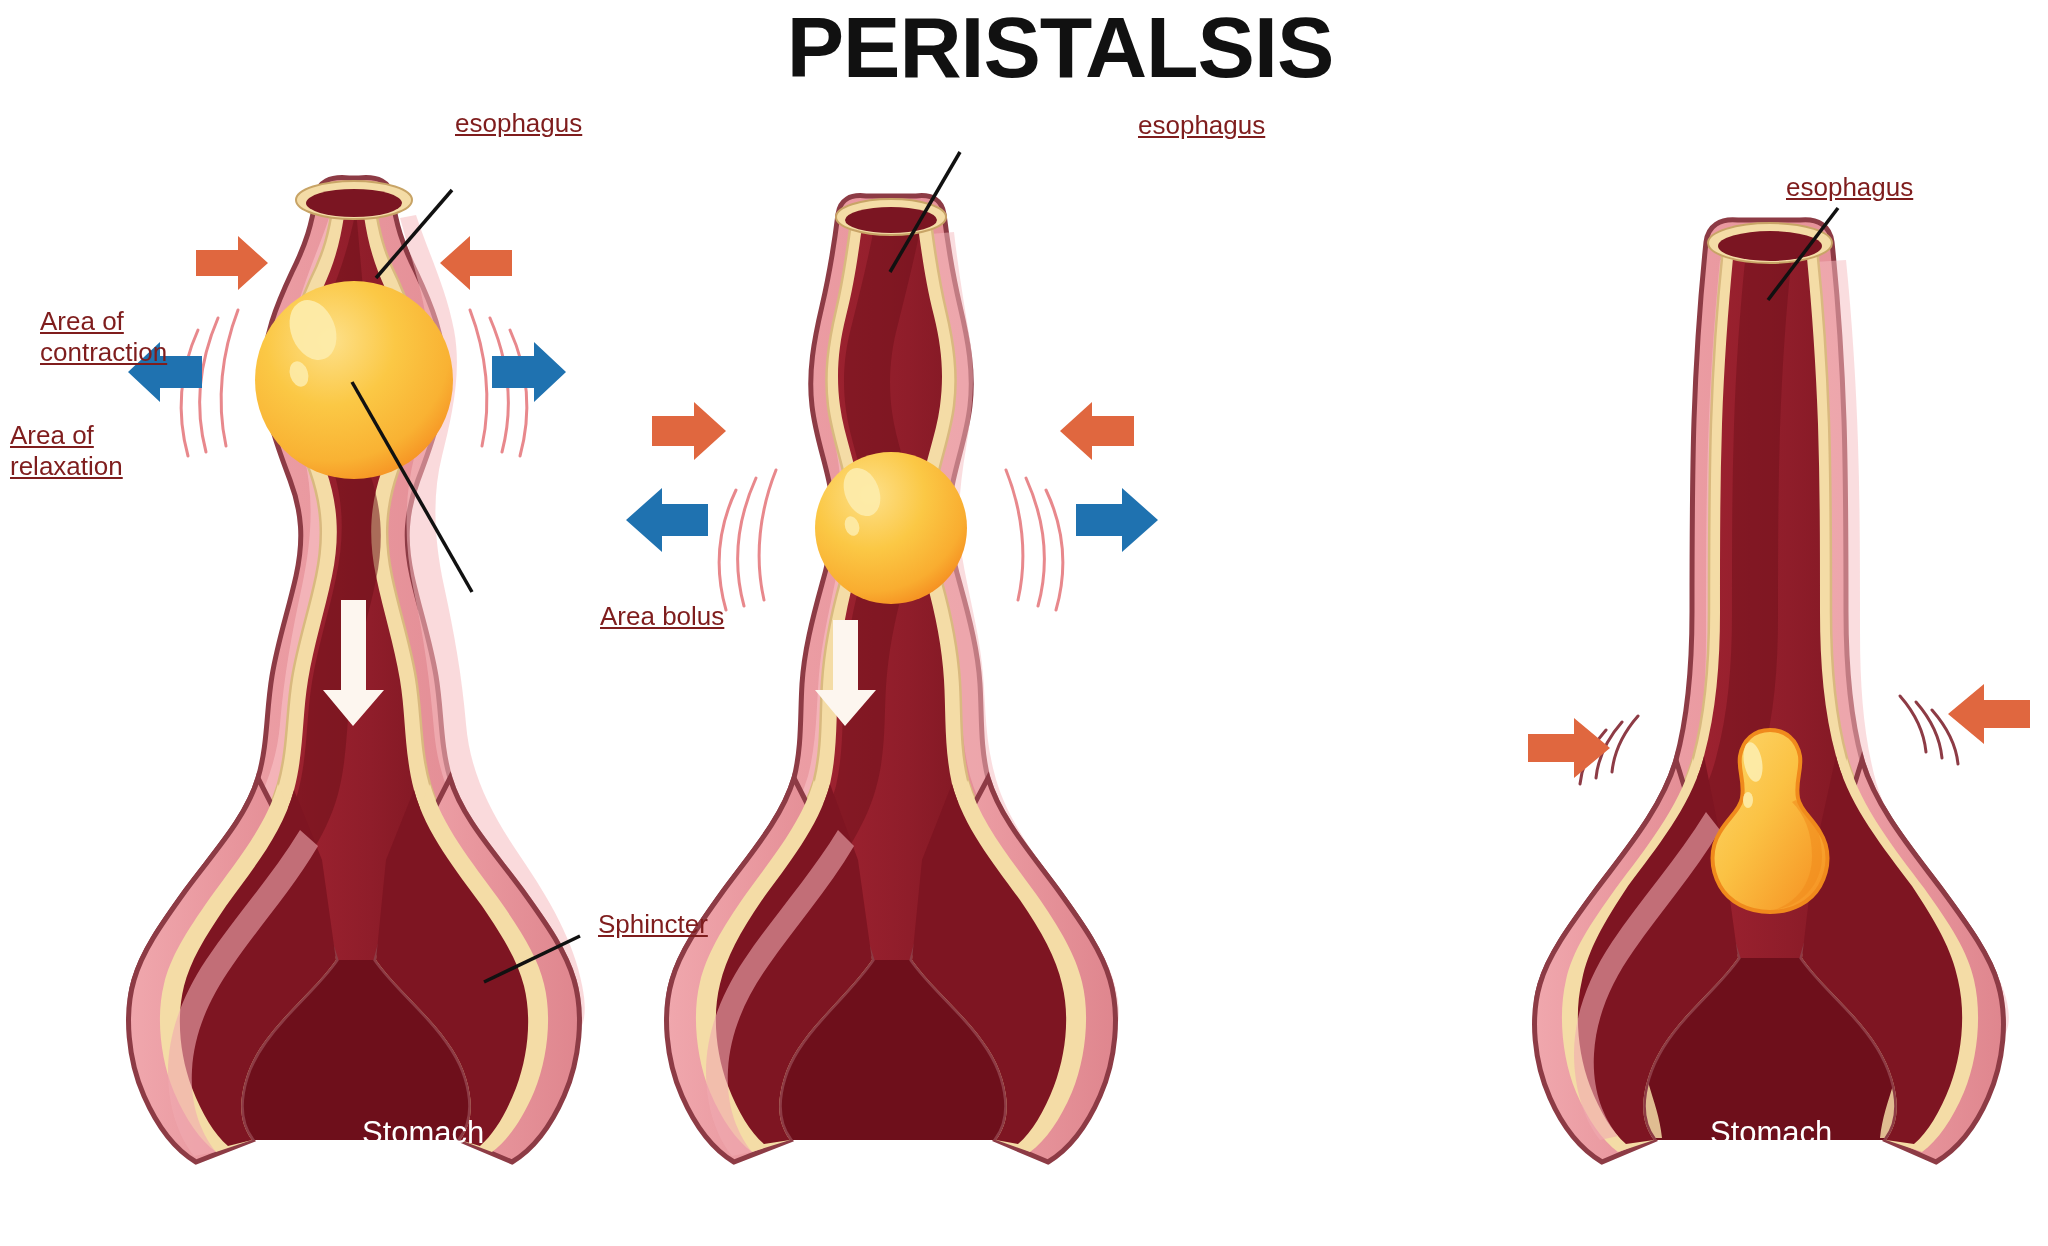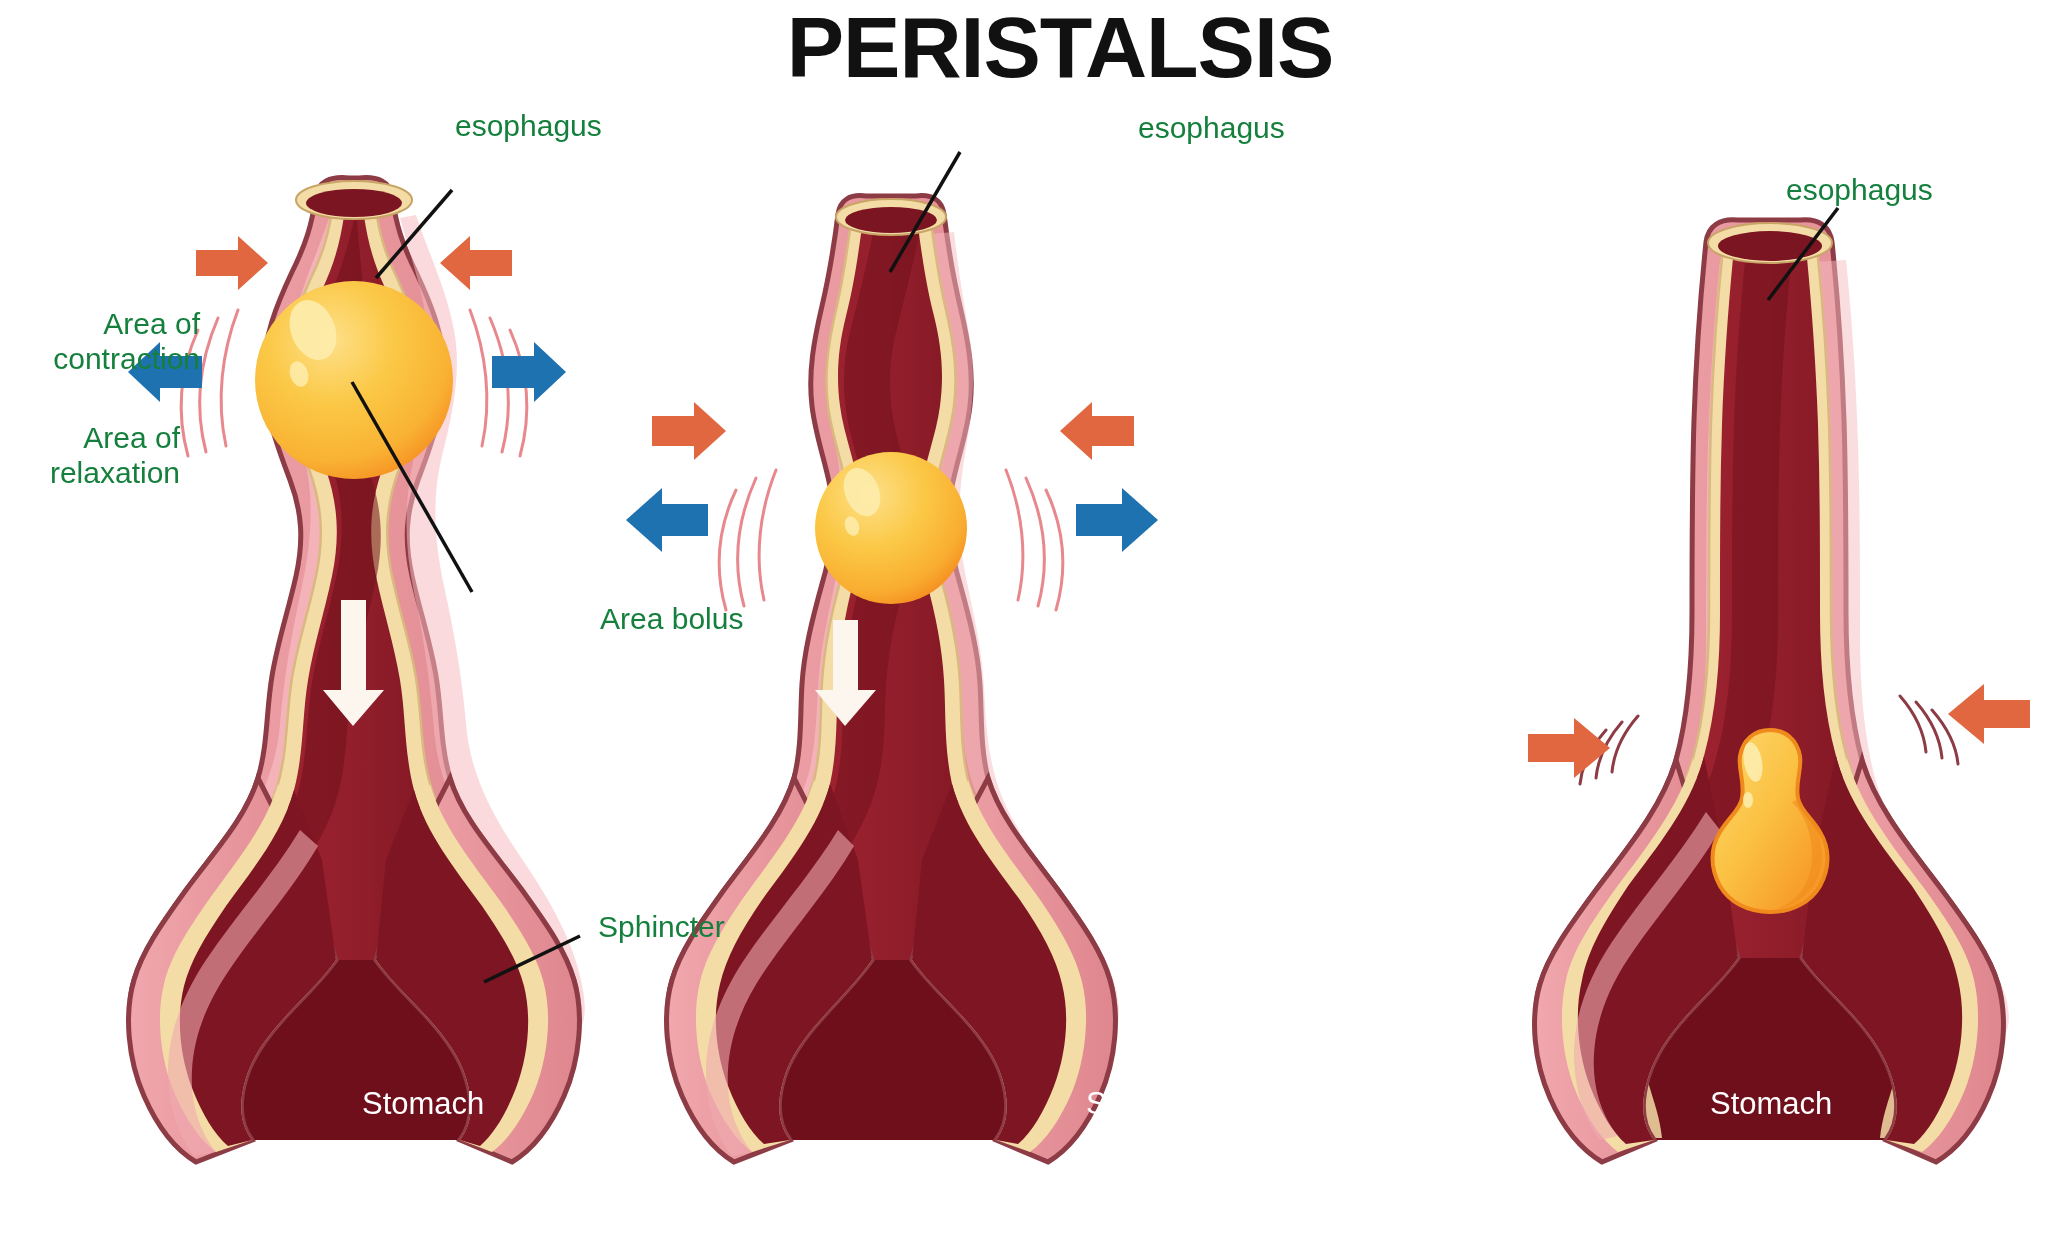--- a/index.html
+++ b/index.html
@@ -30,33 +30,35 @@
     font-weight: bold;
     font-size: 86px;
     letter-spacing: -1px;
     color: #111111;
     line-height: 1.05;
     padding-left: 36px;
   }
   .lbl {
     position: absolute;
     font-family: "Liberation Sans", sans-serif;
-    font-size: 30px;
-    color: #15803d;
+    font-size: 26px;
+    color: #7f1d1d;
     white-space: pre;
     line-height: 1.18;
+    text-decoration: underline;
   }
   .lbl.multiline { white-space: pre-line; }
-  .lbl.right { text-align: right; }
+  .lbl.right { }
   .stomach-lbl {
     position: absolute;
     font-family: "Liberation Sans", sans-serif;
     font-size: 31px;
     color: #ffffff;
     white-space: pre;
+    margin-top: 29px;
   }
   svg { display: block; overflow: visible; }
   .svglayer { position: absolute; top: 0; left: 0; }
 </style>
 </head>
 <body>
 
 <div id="stage">
 
   <div class="title">PERISTALSIS</div>

